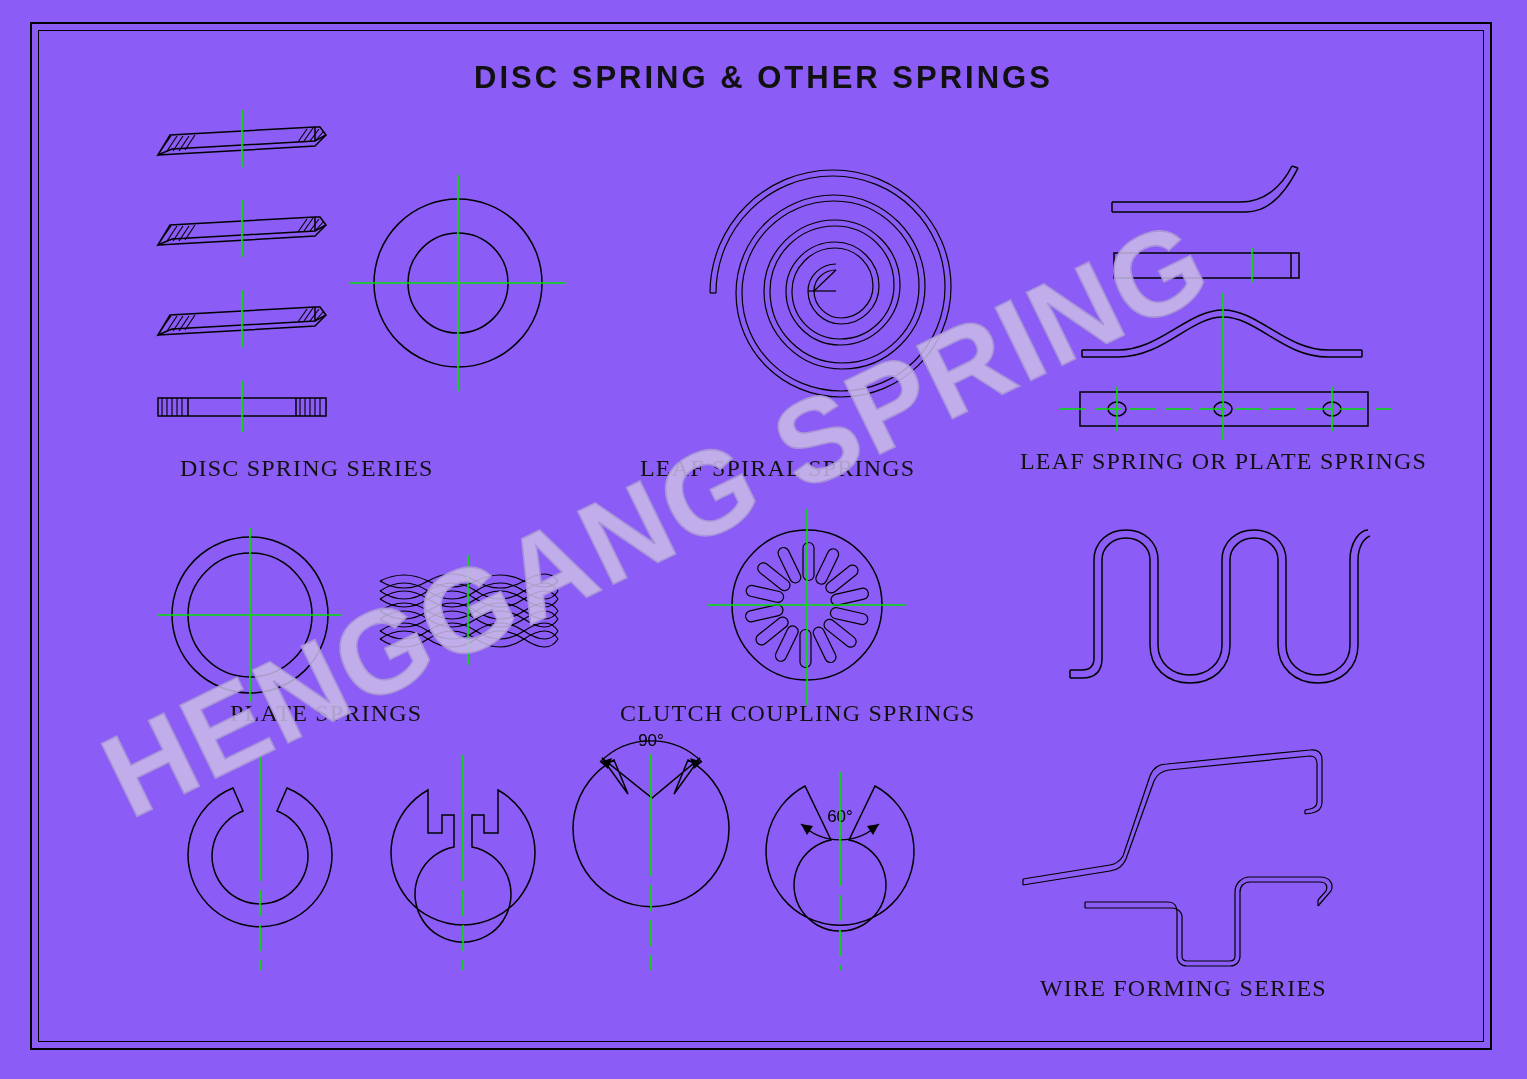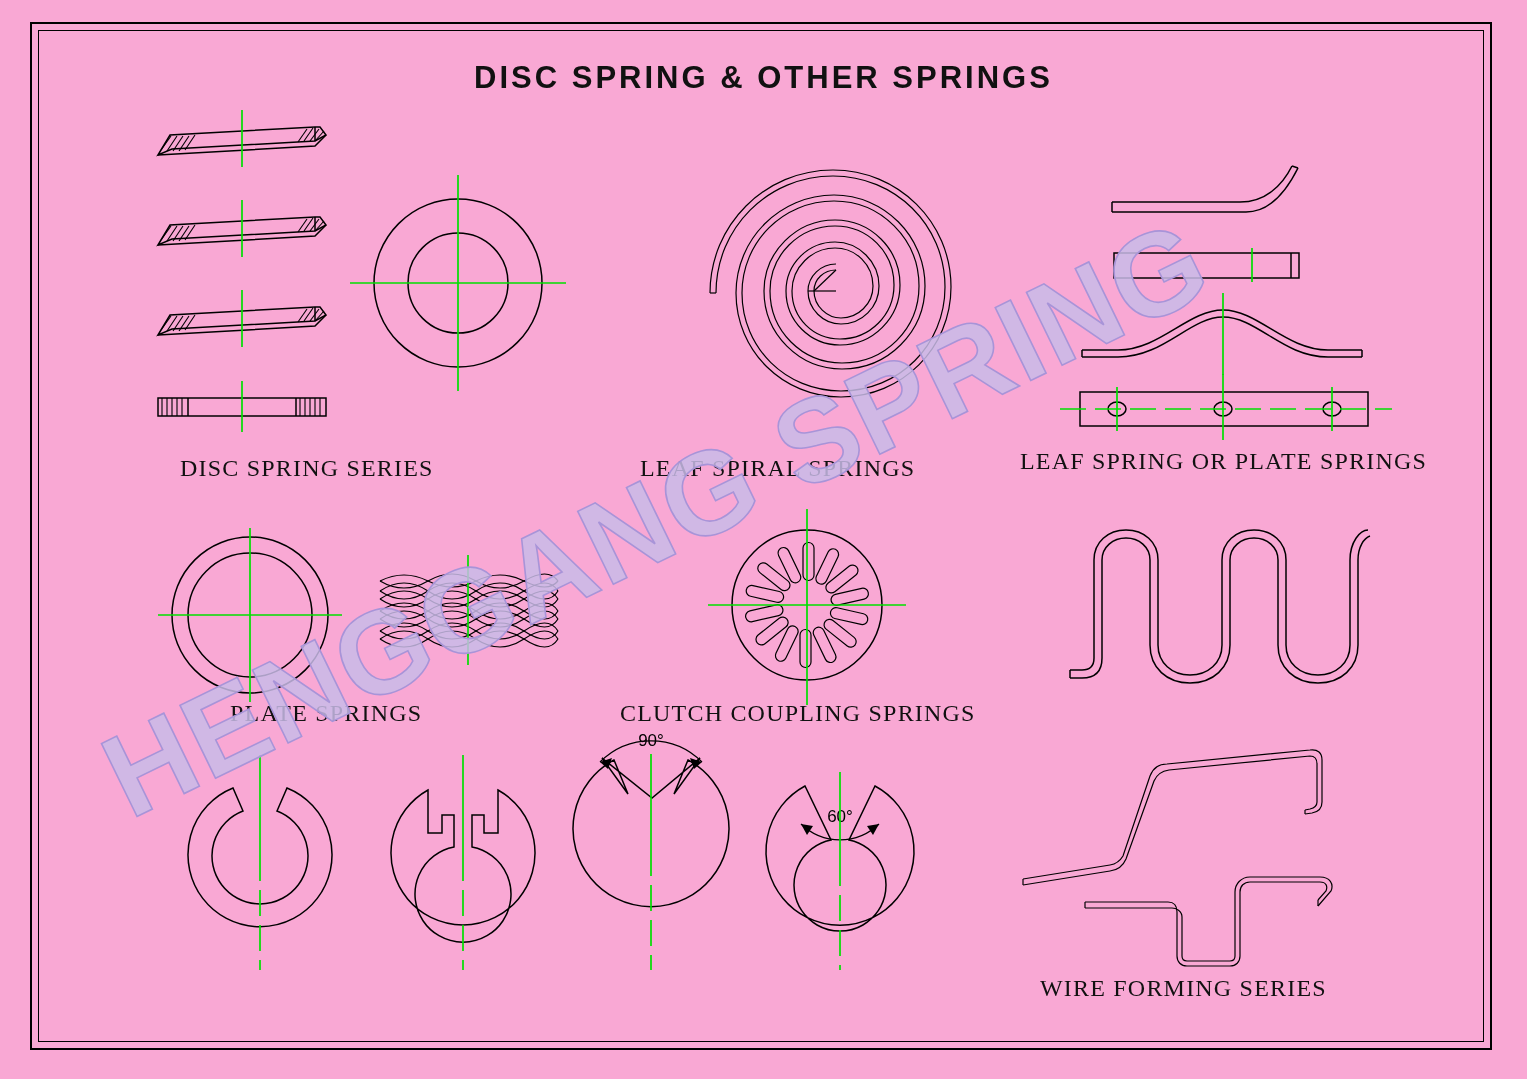--- a/index.html
+++ b/index.html
@@ -1,20 +1,20 @@
 <!DOCTYPE html>
 <html><head>
 <meta charset="utf-8">
 <style>
   html,body{margin:0;padding:0;background:#ffffff;}
   body{width:1527px;height:1079px;font-family:"Liberation Serif",serif;overflow:hidden;}
 
   #sheet{
     position:absolute; left:0; top:0; width:1527px; height:1079px;
-    background:#f9a8d4;
+    background:#8b5cf6;
   }
   
   #frame-outer{
     position:absolute; left:30px; top:22px; width:1462px; height:1028px;
     border:2px solid #000; box-sizing:border-box;
   }
   #frame-inner{
     position:absolute; left:38px; top:30px; width:1446px; height:1012px;
     border:1px solid #000; box-sizing:border-box;
   }

